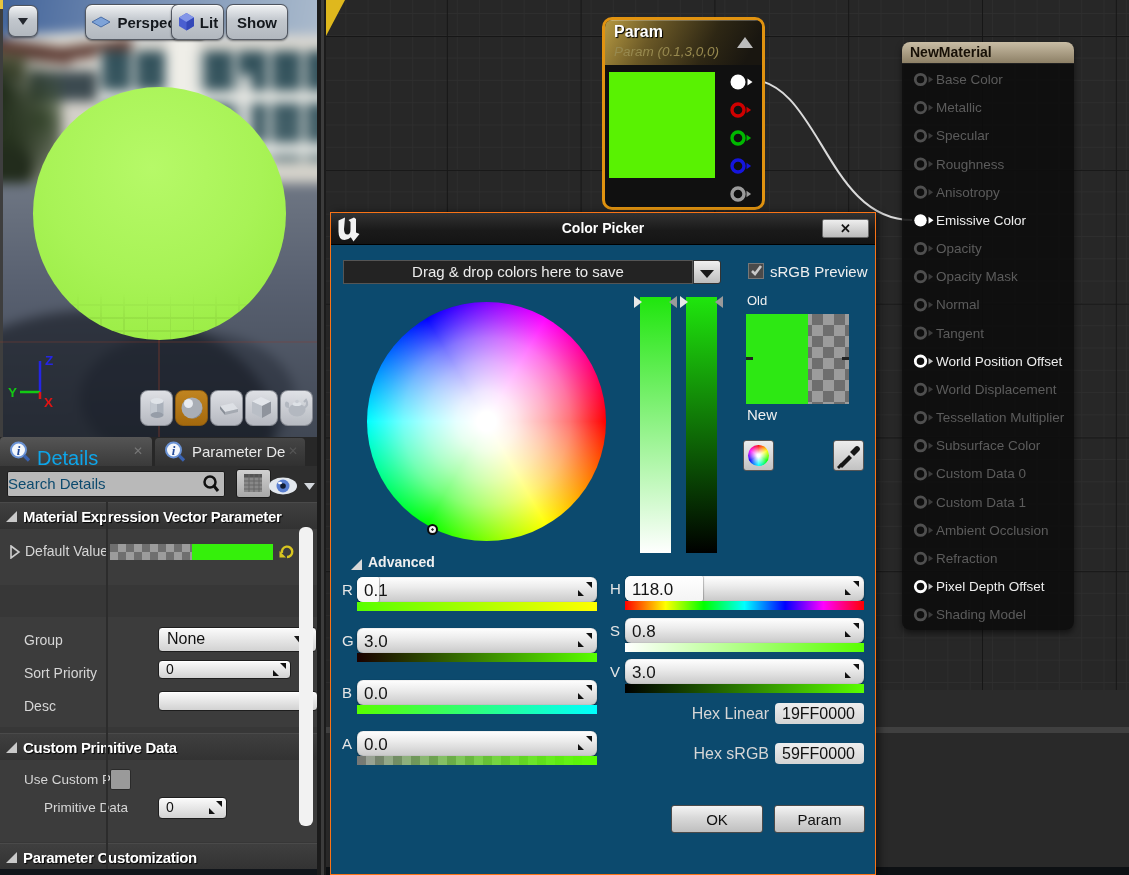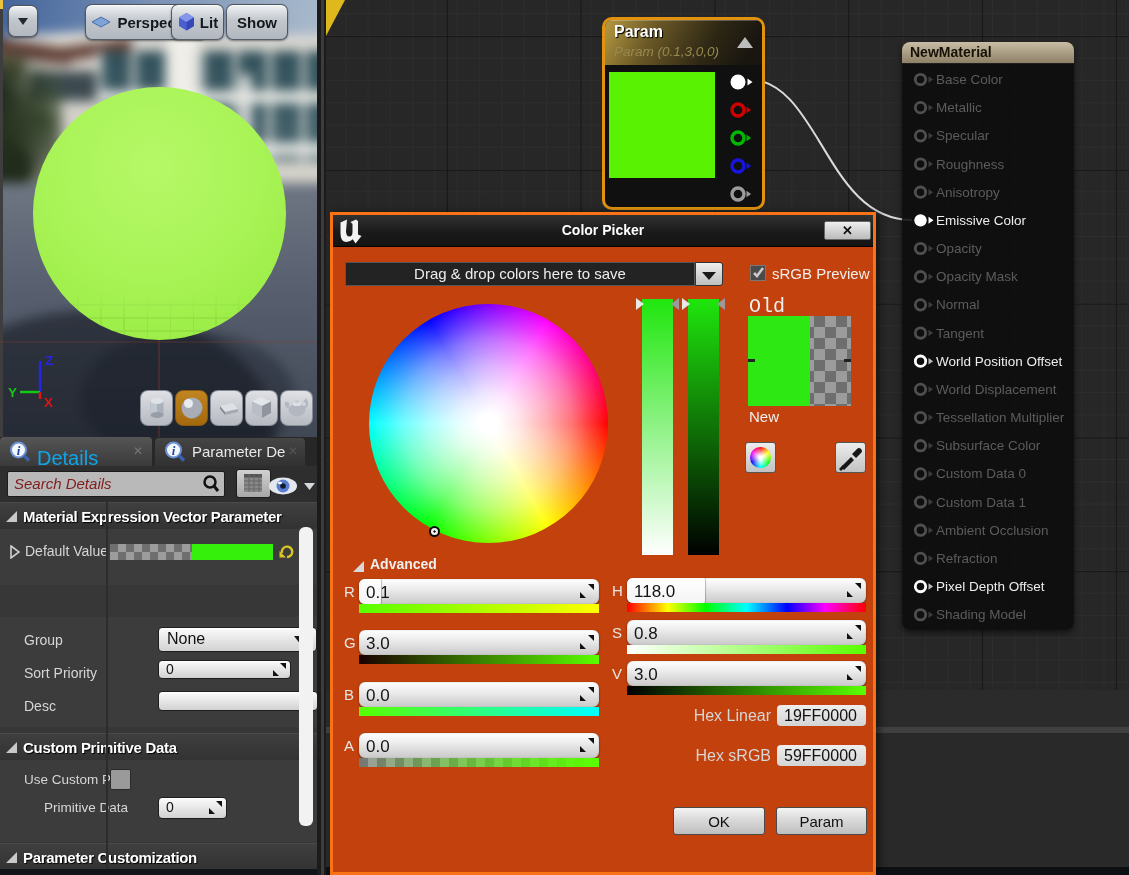--- a/index.html
+++ b/index.html
@@ -17,22 +17,22 @@
   #details{left:0;top:437px;width:317px;height:438px;background:#373737;overflow:hidden;}
   .sechead{position:absolute;left:0;width:317px;height:27px;background:linear-gradient(#3f3f3f,#323232);
     border-top:1px solid #4a4a4a;color:#fff;font-weight:bold;font-size:15px;line-height:27px;letter-spacing:-0.3px;
     text-shadow:1px 1px 1px #000;}
   .lab{position:absolute;color:#d6d6d6;font-size:14px;white-space:nowrap;}
   .spin{position:absolute;background:linear-gradient(#fbfbfb,#d2d2d2);border-radius:4px;
     border:1px solid #1e1e1e;color:#111;font-size:15px;box-shadow:inset 0 1px 0 #fff;margin-left:48px;}
   
   #graph{left:317px;top:0;width:812px;height:875px;background:#272727;overflow:hidden;}
   
-  #dialog{left:330px;top:212px;width:546px;height:663px;background:#c2410c;
-    border:3px solid #f97316;box-sizing:border-box;box-shadow:4px 0 7px rgba(0,0,0,.45);}
+  #dialog{left:330px;top:212px;width:546px;height:663px;background:#0c4a6e;
+    border:1px solid #f97316;box-sizing:border-box;box-shadow:4px 0 7px rgba(0,0,0,.45);}
   #dtitle{position:absolute;left:0;top:0;width:100%;height:31px;
     background:linear-gradient(#323232,#1a1a1a 55%,#141414);border-bottom:1px solid #000;}
   .spinbig{position:absolute;height:25px;background:linear-gradient(#ffffff,#ececec 40%,#c9c9c9);
     border-radius:6px;color:#141414;font-size:17px;box-shadow:inset 0 0 1px #777,0 1px 2px rgba(0,0,0,.5);}
   .spinfill{position:absolute;left:0;top:0;height:25px;background:linear-gradient(#ffffff,#f4f4f4);
     border-radius:6px 2px 2px 6px;box-shadow:1px 0 1px rgba(0,0,0,.25);}
   .spintxt{position:absolute;left:7px;top:4px;}
   .slab{position:absolute;color:#e6e6e6;font-size:15px;}
   .hexbox{position:absolute;width:89px;height:21px;background:linear-gradient(#eee,#d4d4d4);
     border-radius:4px;color:#111;font-size:16px;line-height:21px;padding-left:7px;box-sizing:border-box;}
@@ -286,21 +286,21 @@
       <text x="9.5" y="14" text-anchor="middle" font-family="Liberation Serif" font-weight="bold" font-style="italic" font-size="13" fill="#234a9a">i</text>
       <line x1="15" y1="14.5" x2="20" y2="19.5" stroke="#3a62b0" stroke-width="3.2"></line>
     </svg>
   <div class="abs lab" style="left:37px;top:10px;color:#0ea5e9;font-size:20px;">Details</div>
   <div class="abs lab" style="left:192px;top:6px;color:#e8e8e8;font-size:15px;">Parameter De</div>
   <div class="abs lab" style="left:133px;top:7px;color:#777;font-size:12px;">✕</div>
   <div class="abs lab" style="left:288px;top:7px;color:#555;font-size:12px;">✕</div>
 
   <div class="abs" style="left:0;top:29px;width:317px;height:36px;background:#2e2e2e;"></div>
   <div class="abs" style="left:7px;top:34px;width:218px;height:26px;background:#b9b9b9;border-radius:2px;border:1px solid #1c1c1c;box-sizing:border-box;">
-    <span style="position:absolute;left:6px;top:3px;color:#7f1d1d;font-size:15px;font-style:italic;">Search Details</span>
+    <span style="position:absolute;left:0;top:3px;color:#0c4a6e;font-size:15px;">Search Details</span>
     <svg width="20" height="20" style="position:absolute;right:3px;top:2px">
         <circle cx="9" cy="8" r="5.5" fill="none" stroke="#111" stroke-width="2.5"></circle>
         <line x1="13" y1="12" x2="17" y2="17" stroke="#111" stroke-width="3"></line>
       </svg>
   </div>
   <div class="abs" style="left:236px;top:32px;width:35px;height:29px;background:linear-gradient(#d0d0d0,#a8a8a8);border-radius:3px;border:1px solid #1c1c1c;box-sizing:border-box;">
     <svg width="21" height="21" style="position:absolute;left:6px;top:3px">
         <rect x="1" y="1" width="18" height="18" fill="#888"></rect>
         <g fill="#555">
           <rect x="1" y="1" width="18" height="3.5"></rect>
@@ -407,21 +407,21 @@
 
   <div class="abs" style="left:309px;top:84px;width:31px;height:256px;background:linear-gradient(#1fe60d,#ffffff);"></div>
   <div class="abs" style="left:355px;top:84px;width:31px;height:256px;background:linear-gradient(#1fe60d,#000000);"></div>
   <svg width="120" height="14" style="position:absolute;left:303px;top:82px">
     <path d="M0 1 L8 7 L0 13Z" fill="#e8e8e8"></path>
       <path d="M43 1 L35 7 L43 13Z" fill="#9a9a9a"></path>
     <path d="M46 1 L54 7 L46 13Z" fill="#e8e8e8"></path>
       <path d="M89 1 L81 7 L89 13Z" fill="#9a9a9a"></path>
   </svg>
 
-  <div class="abs" style="left:416px;top:80px;color:#efefef;font-size:20px;font-family:Liberation Mono, monospace;">Old</div>
+  <div class="abs" style="left:416px;top:80px;color:#efefef;font-size:13px;">Old</div>
   <div class="abs" style="left:415px;top:101px;width:103px;height:90px;background:conic-gradient(#9c9c9c 25%,#6e6e6e 0 50%,#9c9c9c 0 75%,#6e6e6e 0) 0 0/22px 22px;"></div>
   <div class="abs" style="left:415px;top:101px;width:62px;height:90px;background:#2de813;"></div>
   <div class="abs" style="left:415px;top:144px;width:7px;height:3px;background:#222;"></div>
   <div class="abs" style="left:511px;top:144px;width:7px;height:3px;background:#222;"></div>
   <div class="abs" style="left:416px;top:193px;color:#efefef;font-size:15px;">New</div>
 
   <div class="abs" style="left:412px;top:227px;width:31px;height:31px;background:linear-gradient(#ededed,#c2c2c2);border-radius:3px;border:1px solid #555;box-sizing:border-box;">
     <div style="position:absolute;left:4px;top:4px;width:21px;height:21px;border-radius:50%;background:radial-gradient(circle,#fff 10%,rgba(255,255,255,0) 70%),conic-gradient(#f00,#ff0,#0f0,#0ff,#00f,#f0f,#f00);"></div>
   </div>
   <div class="abs" style="left:502px;top:227px;width:31px;height:31px;background:linear-gradient(#ededed,#c2c2c2);border-radius:3px;border:1px solid #555;box-sizing:border-box;">

